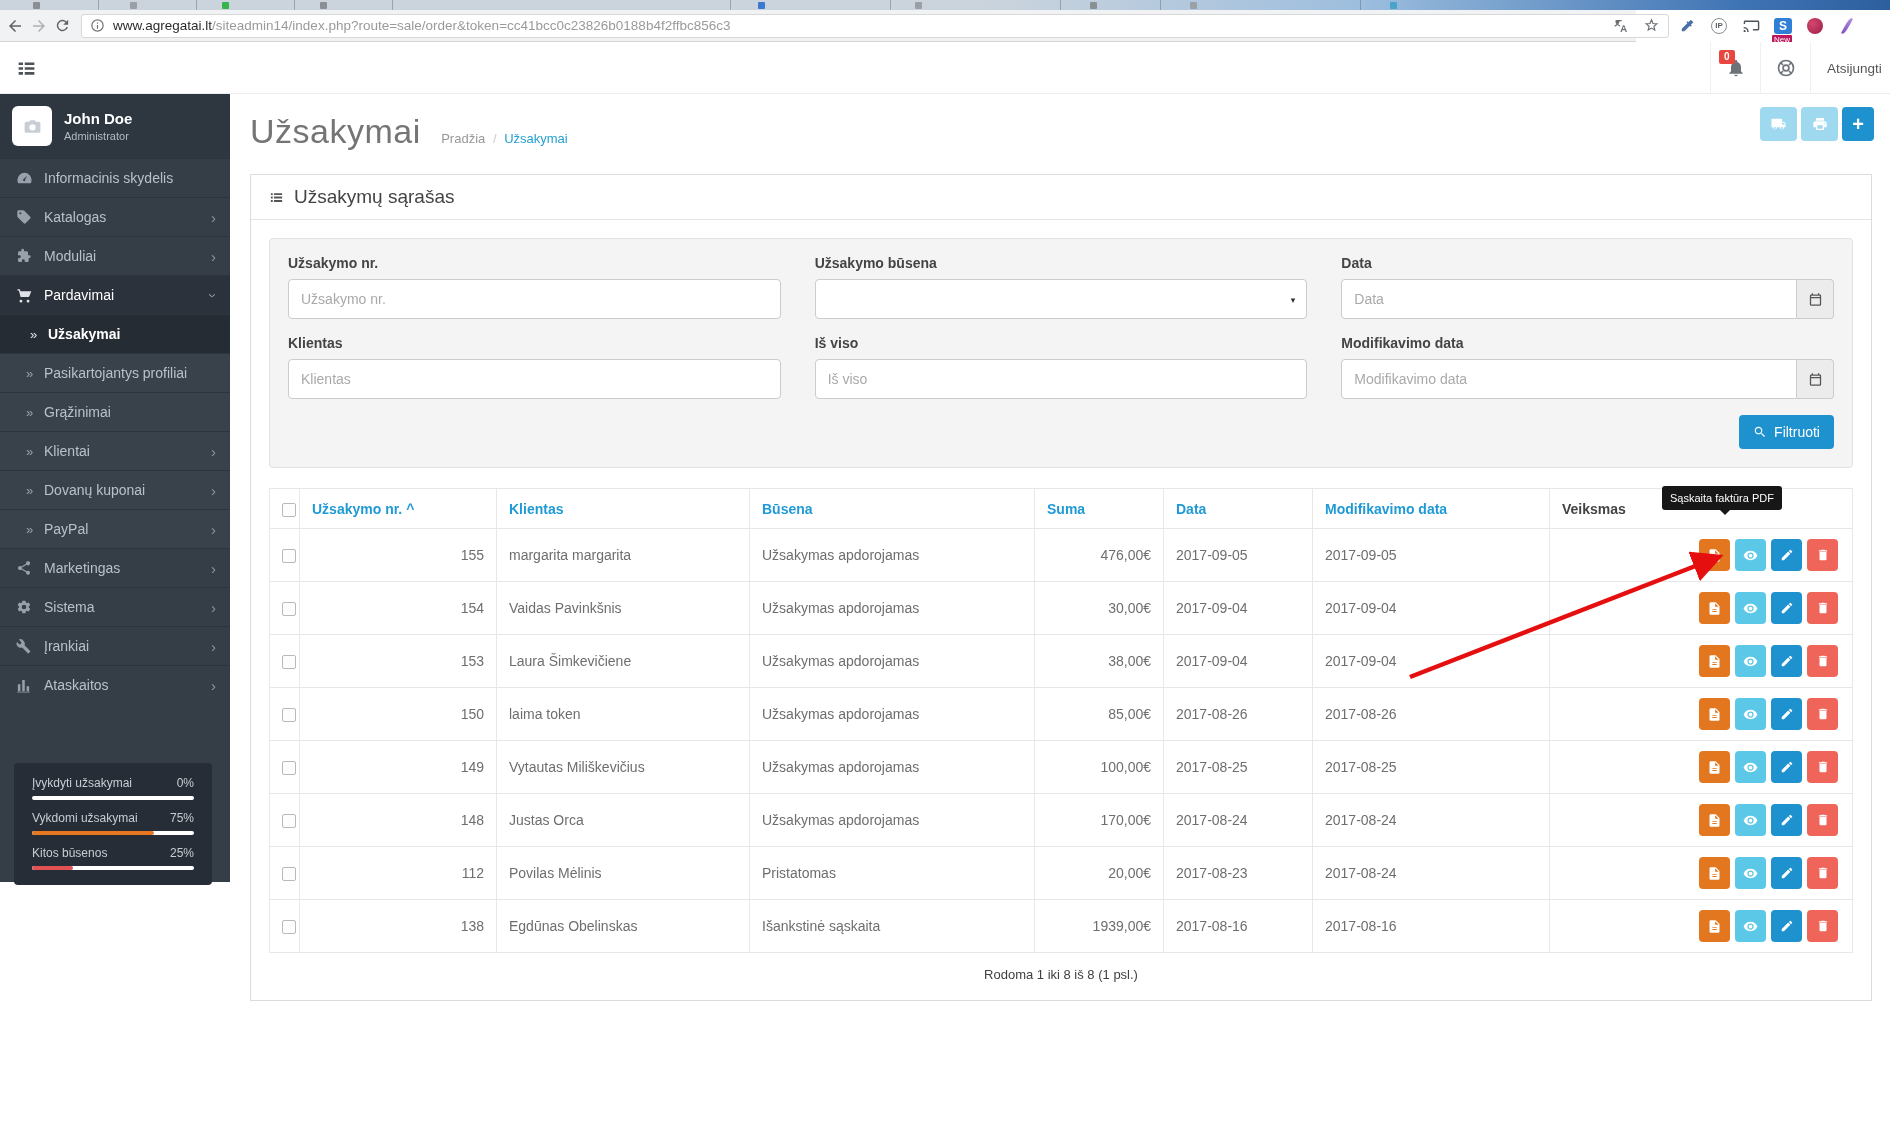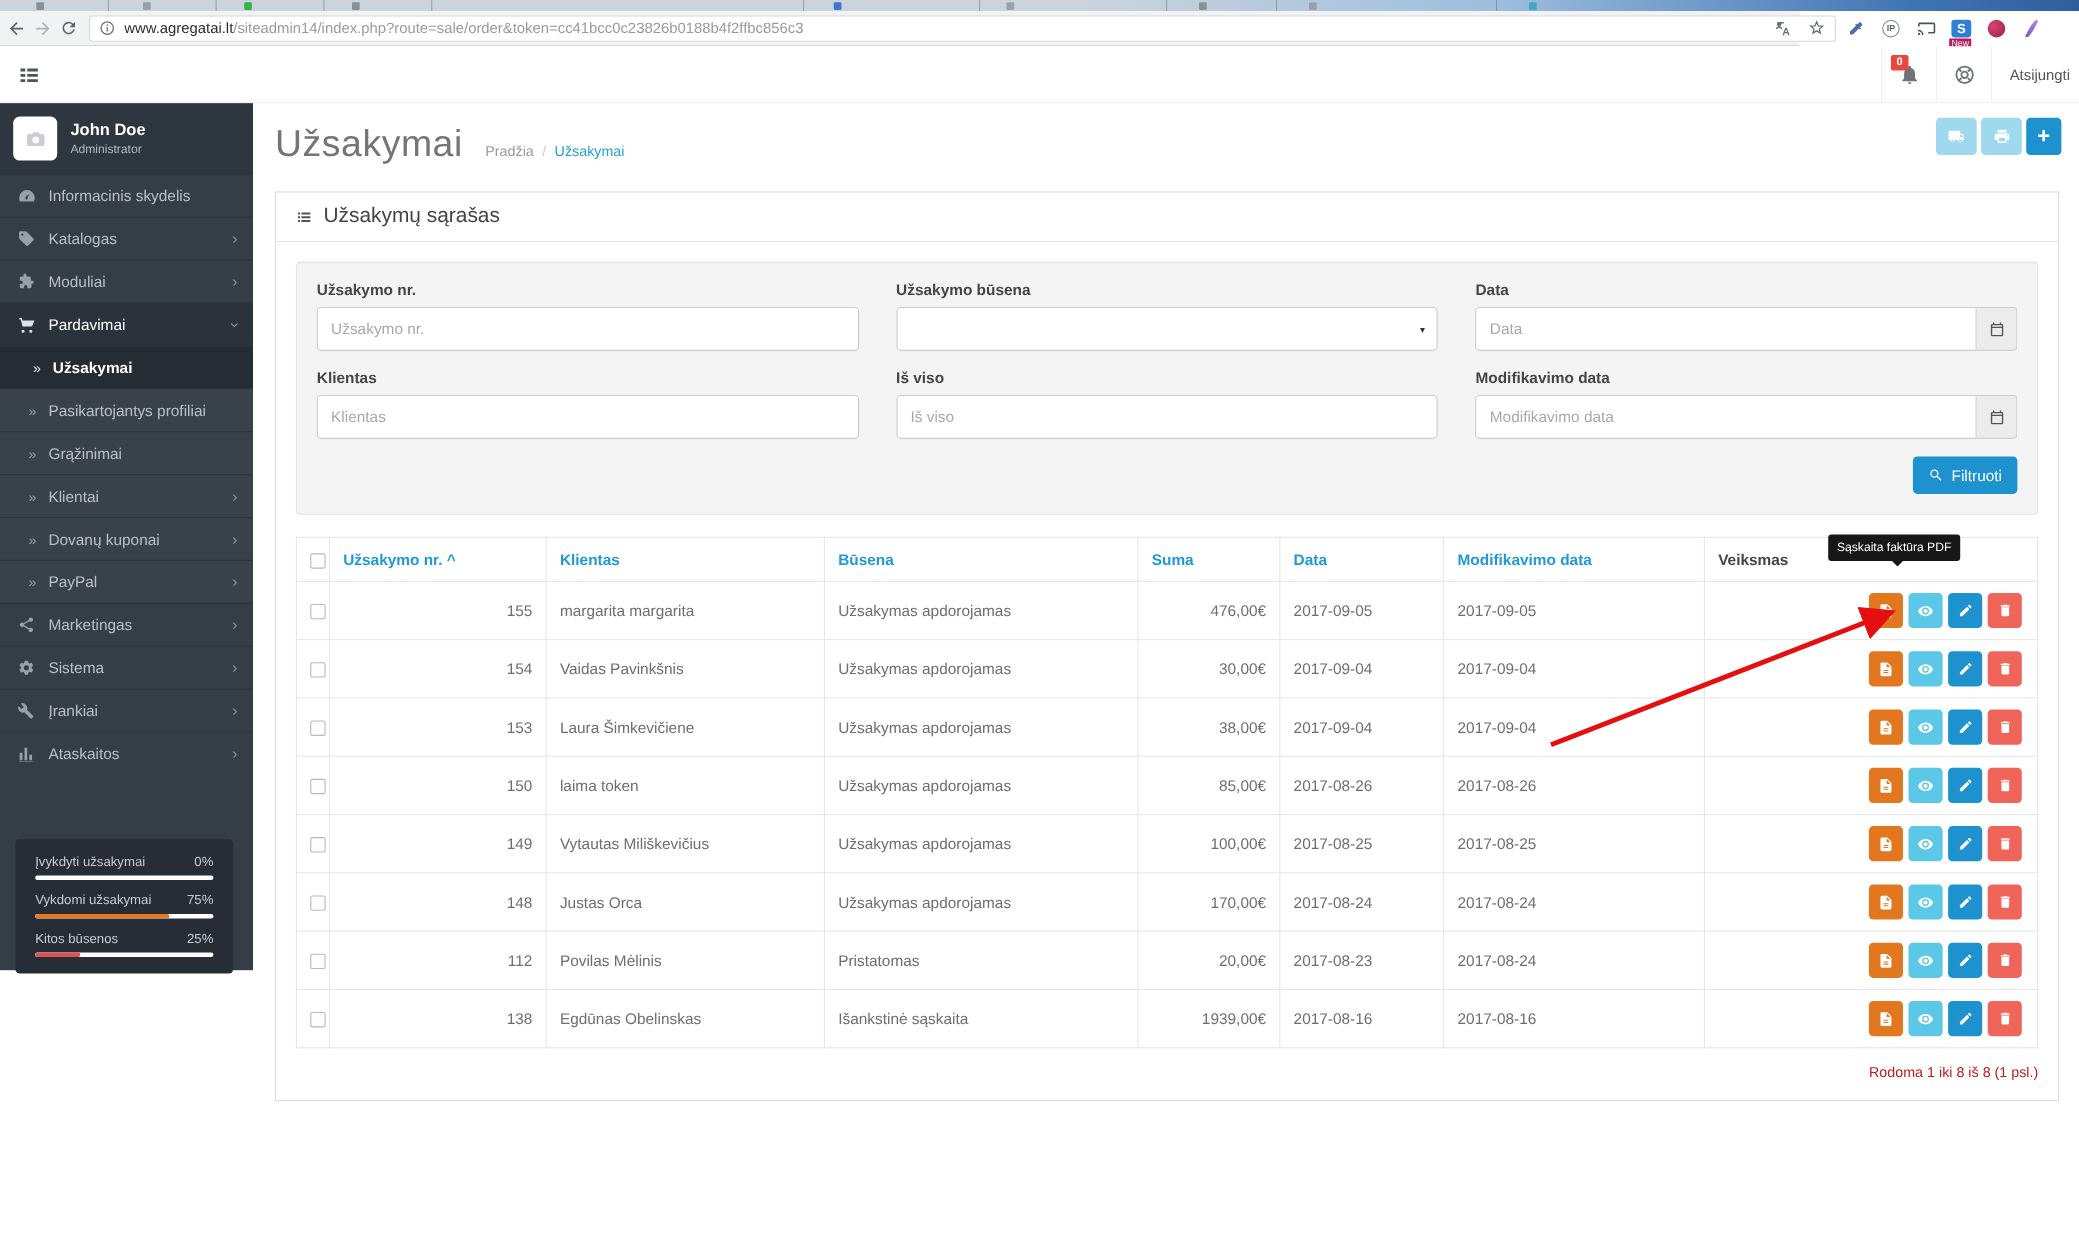--- a/index.html
+++ b/index.html
@@ -110,21 +110,21 @@
   .orders th.dark { color:#444; }
   .orders td { color:#6e6e6e; height:52px; background:#fff; }
   .r { text-align:right; }
   .cb { display:inline-block; width:14px; height:14px; border:1px solid #b9b9b9; border-radius:2px; background:#fdfdfd; vertical-align:middle; cursor:pointer; }
   .actions { display:flex; justify-content:flex-end; gap:5px; padding-right:2px; }
   .abtn { width:31px; height:32px; border:none; border-radius:4px; color:#fff; display:flex; align-items:center; justify-content:center; cursor:pointer; }
   .abtn.pdf { background:#e2771f; }
   .abtn.view { background:#5bc8e8; }
   .abtn.edit { background:#1e91cf; }
   .abtn.del { background:#f0655a; }
-  .pagination { text-align:right; margin-top:14px; font-size:13px; color:#b91c1c; }
+  .pagination { text-align:center; margin-top:14px; font-size:13px; color:#404040; }
 
   
   .tooltip { position:absolute; left:1662px; top:486px; z-index:6; background:rgba(8,8,8,.94); color:#fff;
     font-size:11px; padding:6px 8px; border-radius:3px; white-space:nowrap; }
   .tooltip::after { content:""; position:absolute; left:58px; bottom:-5px; border-left:5px solid transparent;
     border-right:5px solid transparent; border-top:5px solid rgba(8,8,8,.94); }
   .annot { position:absolute; left:0; top:0; z-index:5; pointer-events:none; }
 
   .ic { width:1em; height:1em; fill:currentColor; display:block; }
 </style>

